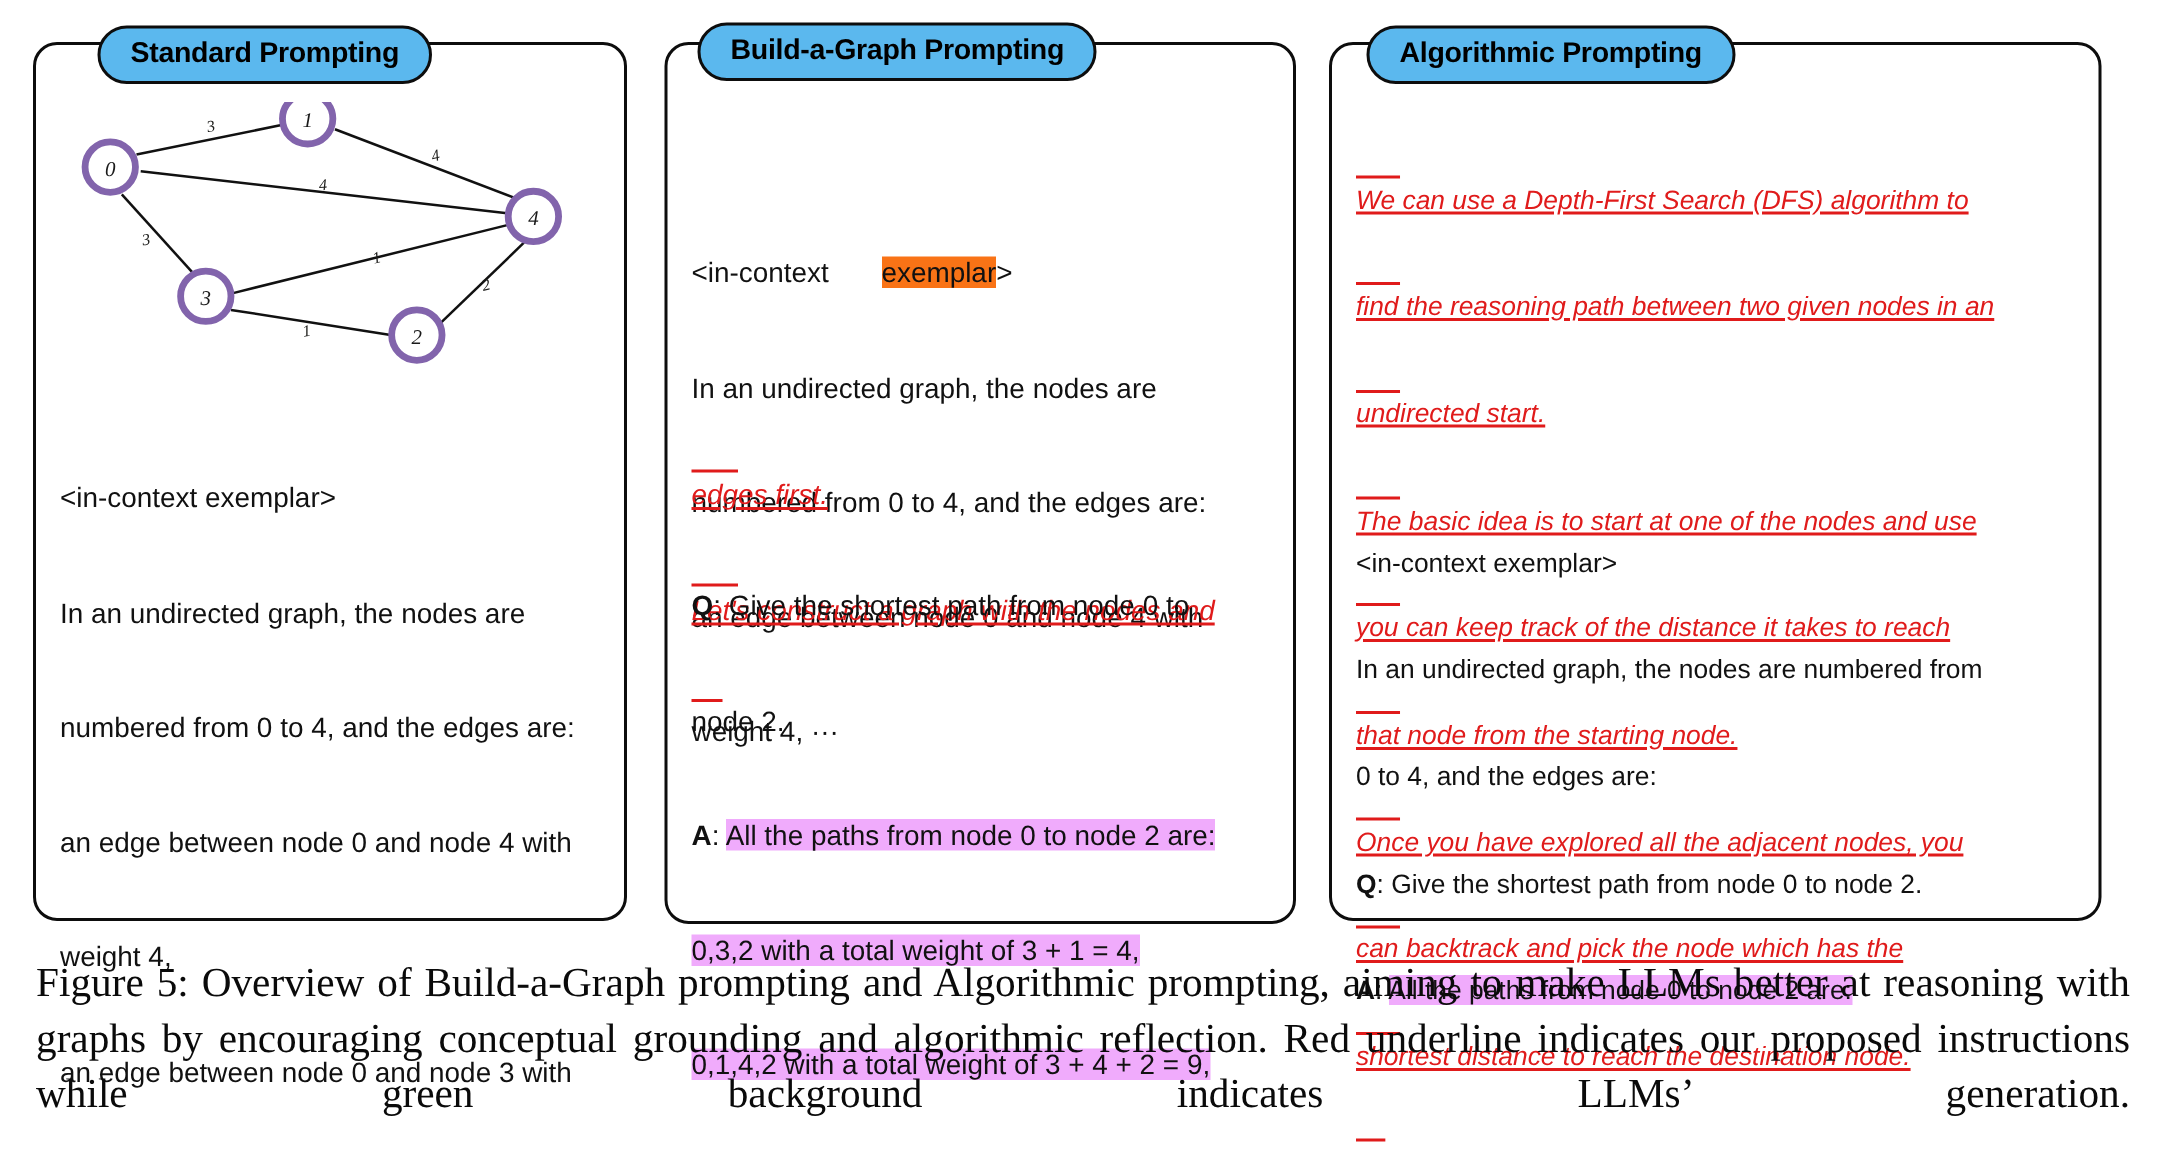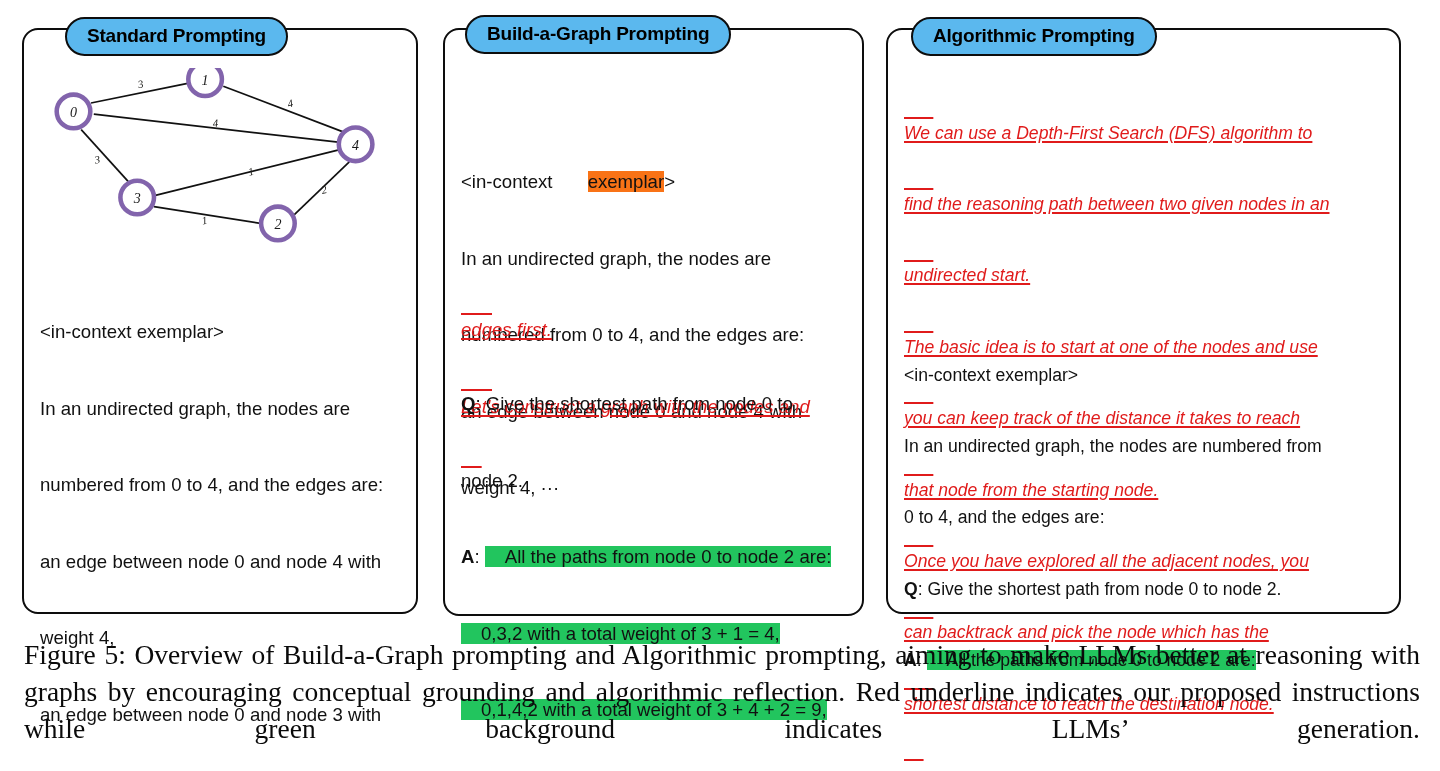--- a/index.html
+++ b/index.html
@@ -64,21 +64,21 @@
     line-height: 25.5px;
     white-space: pre-wrap;
     word-break: normal;
   }
   .txt-sm {
     font-size: 17.6px;
     line-height: 23.8px;
   }
   .bold { font-weight: bold; }
 
-  .hl-green { background: #22c55e; padding-left: 20px; }
+  .hl-green { background: #f0abfc; }
   .hl-blue  { background: #f97316; margin-left: 30px; }
 
   .red-note {
     color: #e01b1b;
     font-style: italic;
     font-weight: 500;
     text-decoration: underline;
     text-decoration-thickness: 1.6px;
     text-underline-offset: 2px;
   }

